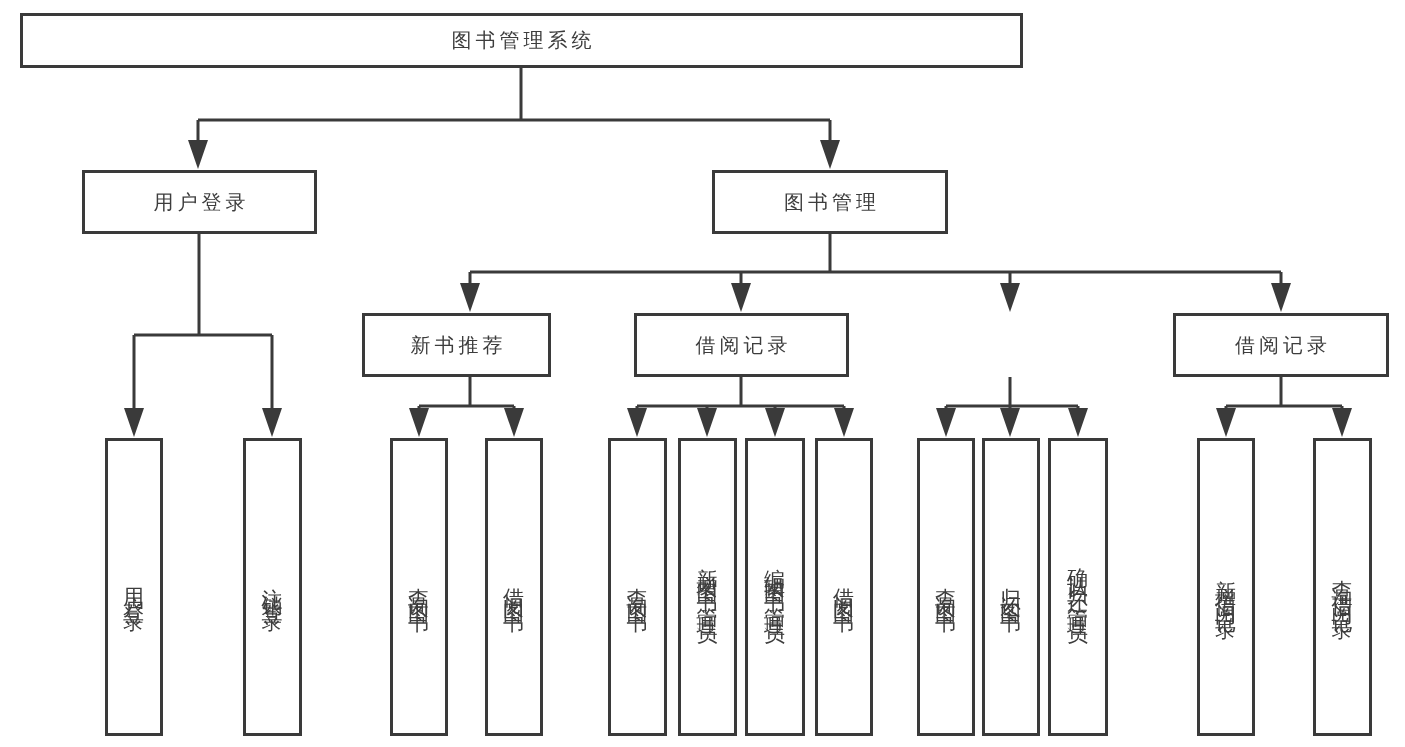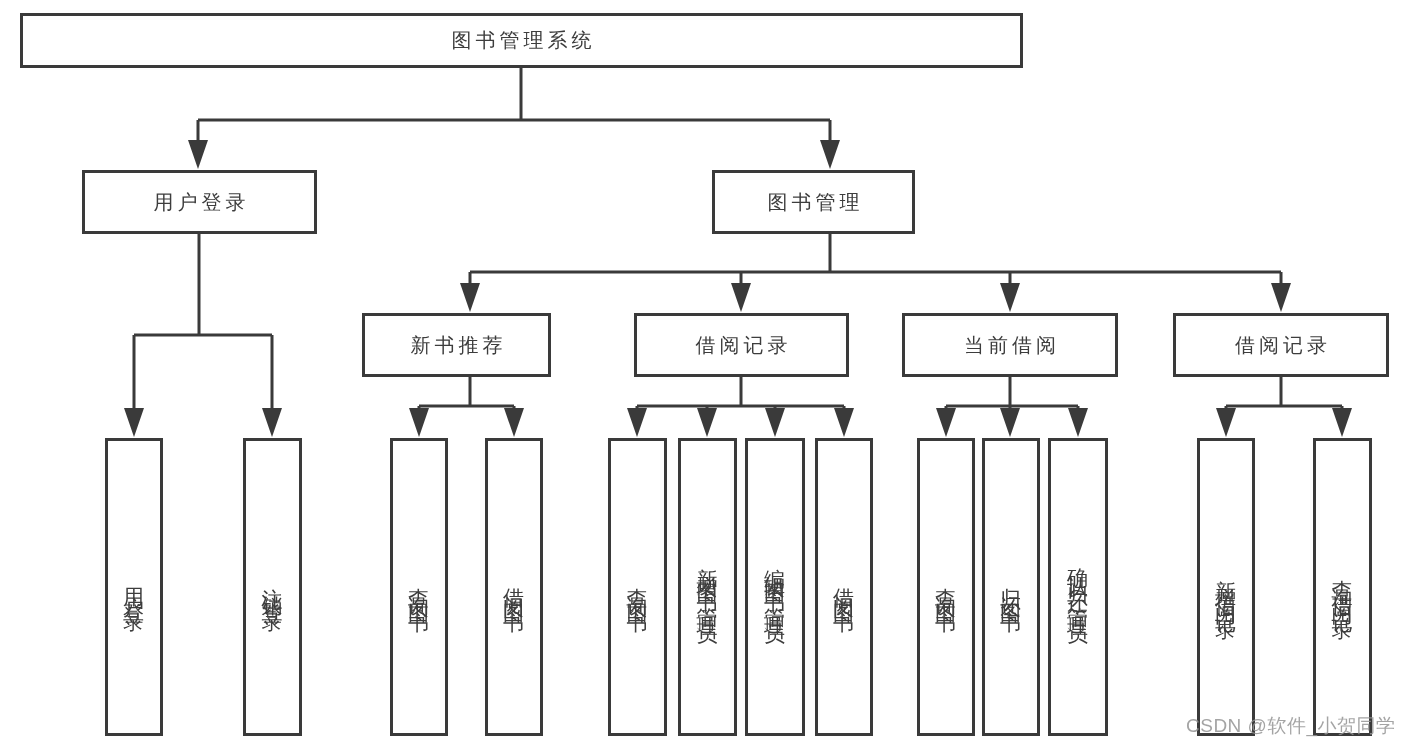--- a/index.html
+++ b/index.html
@@ -66,32 +66,29 @@
     <polygon points="1332,408 1352,408 1342,437"></polygon>
   </svg>
 
   <div class="node h" style="left:20px;top:13px;width:1003px;height:55px;">
     <span>图书管理系统</span>
   </div>
 
   <div class="node h" style="left:82px;top:170px;width:235px;height:64px;">
     <span>用户登录</span>
   </div>
-  <div class="node h" style="left:712px;top:170px;width:203px;height:64px;">
+  <div class="node h" style="left:712px;top:170px;width:236px;height:64px;">
     <span>图书管理</span>
   </div>
 
   <div class="node h" style="left:362px;top:313px;width:189px;height:64px;">
     <span>新书推荐</span>
   </div>
   <div class="node h" style="left:634px;top:313px;width:215px;height:64px;">
     <span>借阅记录</span>
-  </div>
-  <div class="node h" style="left:902px;top:313px;width:216px;height:64px;">
-    <span>当前借阅</span>
   </div>
   <div class="node h" style="left:1173px;top:313px;width:216px;height:64px;">
     <span>借阅记录</span>
   </div>
 
   <div class="node v" style="left:105px;top:438px;width:58px;height:298px;">
     <span>用户登录</span>
   </div>
   <div class="node v" style="left:243px;top:438px;width:59px;height:298px;">
     <span>注销登录</span>
@@ -127,14 +124,13 @@
     <span>确认归还（管理员）</span>
   </div>
 
   <div class="node v" style="left:1197px;top:438px;width:58px;height:298px;">
     <span>新增借阅记录</span>
   </div>
   <div class="node v" style="left:1313px;top:438px;width:59px;height:298px;">
     <span>查询借阅记录</span>
   </div>
 
-  <div class="watermark">CSDN @软件_小贺同学</div>
 </div>
 
 </body></html>

